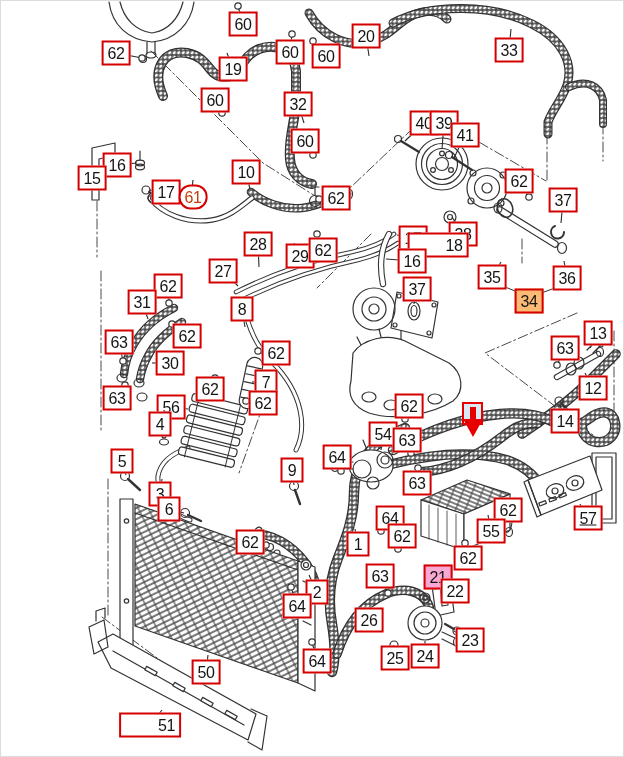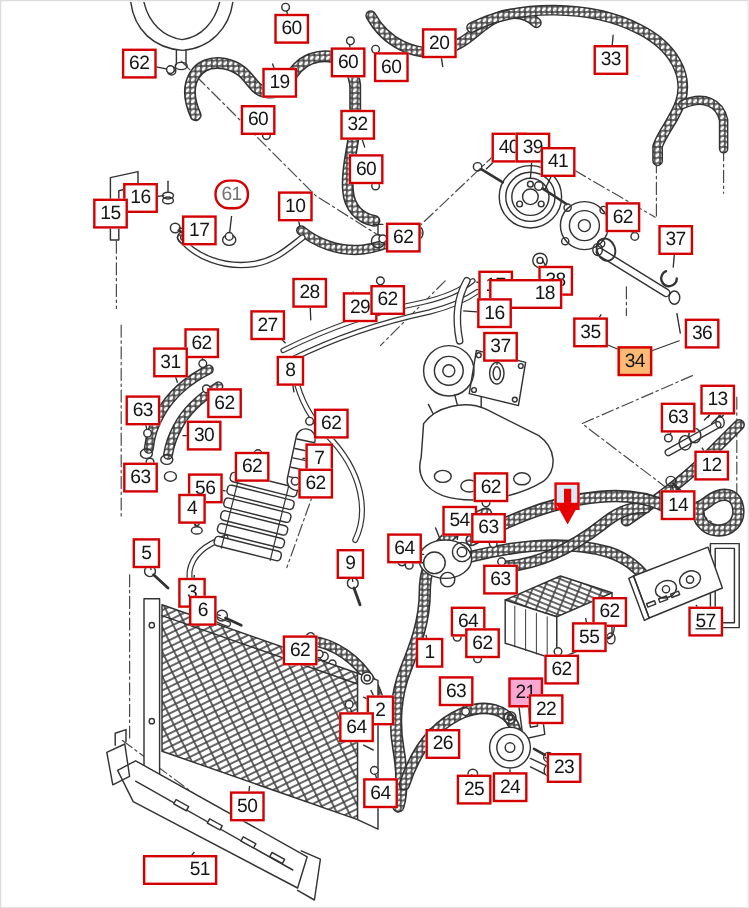--- a/index.html
+++ b/index.html
@@ -459,34 +459,34 @@
       <div class="callout" style="left: 508px; top: 49px; border-color: rgb(212, 0, 0); color: rgb(21, 21, 21); background: rgb(255, 255, 255);">33</div>
       <div class="callout" style="left: 214px; top: 99px; border-color: rgb(212, 0, 0); color: rgb(21, 21, 21); background: rgb(255, 255, 255);">60</div>
       <div class="callout" style="left: 297px; top: 103px; border-color: rgb(212, 0, 0); color: rgb(21, 21, 21); background: rgb(255, 255, 255);">32</div>
       <div class="callout" style="left: 304px; top: 140px; border-color: rgb(212, 0, 0); color: rgb(21, 21, 21); background: rgb(255, 255, 255);">60</div>
       <div class="callout" style="left: 423px; top: 122px; border-color: rgb(212, 0, 0); color: rgb(21, 21, 21); background: rgb(255, 255, 255);">40</div>
       <div class="callout" style="left: 443px; top: 122px; border-color: rgb(212, 0, 0); color: rgb(21, 21, 21); background: rgb(255, 255, 255);">39</div>
       <div class="callout" style="left: 464px; top: 134px; border-color: rgb(212, 0, 0); color: rgb(21, 21, 21); background: rgb(255, 255, 255);">41</div>
       <div class="callout" style="left: 116px; top: 164px; border-color: rgb(212, 0, 0); color: rgb(21, 21, 21); background: rgb(255, 255, 255);">16</div>
       <div class="callout" style="left: 91px; top: 177px; border-color: rgb(212, 0, 0); color: rgb(21, 21, 21); background: rgb(255, 255, 255);">15</div>
       <div class="callout" style="left: 165px; top: 191px; border-color: rgb(212, 0, 0); color: rgb(21, 21, 21); background: rgb(255, 255, 255);">17</div>
-      <div class="callout" style="left: 192px; top: 161px; border-color: rgb(212, 0, 0); color: #737373; background: rgb(255, 255, 255); border-radius: 12px;">61</div>
+      <div class="callout" style="left: 192px; top: 196px; border-color: rgb(212, 0, 0); color: #c2410c; background: rgb(255, 255, 255); border-radius: 12px;">61</div>
       <div class="callout" style="left: 245px; top: 171px; border-color: rgb(212, 0, 0); color: rgb(21, 21, 21); background: rgb(255, 255, 255); text-align: center;">10</div>
       <div class="callout" style="left: 335px; top: 197px; border-color: rgb(212, 0, 0); color: rgb(21, 21, 21); background: rgb(255, 255, 255);">62</div>
       <div class="callout" style="left: 518px; top: 180px; border-color: rgb(212, 0, 0); color: rgb(21, 21, 21); background: rgb(255, 255, 255);">62</div>
       <div class="callout" style="left: 562px; top: 199px; border-color: rgb(212, 0, 0); color: rgb(21, 21, 21); background: rgb(255, 255, 255);">37</div>
       <div class="callout" style="left: 462px; top: 233px; border-color: rgb(212, 0, 0); color: rgb(21, 21, 21); background: rgb(255, 255, 255);">38</div>
       <div class="callout" style="left: 257px; top: 243px; border-color: rgb(212, 0, 0); color: rgb(21, 21, 21); background: rgb(255, 255, 255);">28</div>
       <div class="callout" style="left: 299px; top: 255px; border-color: rgb(212, 0, 0); color: rgb(21, 21, 21); background: rgb(255, 255, 255);">29</div>
       <div class="callout" style="left: 322px; top: 249px; border-color: rgb(212, 0, 0); color: rgb(21, 21, 21); background: rgb(255, 255, 255);">62</div>
       <div class="callout" style="left: 412px; top: 237px; border-color: rgb(212, 0, 0); color: rgb(21, 21, 21); background: rgb(255, 255, 255);">17</div>
       <div class="callout" style="left: 437px; top: 244px; border-color: rgb(212, 0, 0); color: rgb(21, 21, 21); background: rgb(255, 255, 255); padding-left: 36px;">18</div>
       <div class="callout" style="left: 411px; top: 260px; border-color: rgb(212, 0, 0); color: rgb(21, 21, 21); background: rgb(255, 255, 255);">16</div>
       <div class="callout" style="left: 491px; top: 276px; border-color: rgb(212, 0, 0); color: rgb(21, 21, 21); background: rgb(255, 255, 255);">35</div>
-      <div class="callout" style="left: 584px; top: 277px; border-color: rgb(212, 0, 0); color: rgb(21, 21, 21); background: rgb(255, 255, 255); text-align: right;">36</div>
+      <div class="callout" style="left: 566px; top: 277px; border-color: rgb(212, 0, 0); color: rgb(21, 21, 21); background: rgb(255, 255, 255); text-align: right;">36</div>
       <div class="callout" style="left: 528px; top: 300px; border-color: rgb(212, 0, 0); color: rgb(21, 21, 21); background: #fdba74;">34</div>
       <div class="callout" style="left: 222px; top: 270px; border-color: rgb(212, 0, 0); color: rgb(21, 21, 21); background: rgb(255, 255, 255);">27</div>
       <div class="callout" style="left: 167px; top: 285px; border-color: rgb(212, 0, 0); color: rgb(21, 21, 21); background: rgb(255, 255, 255);">62</div>
       <div class="callout" style="left: 141px; top: 301px; border-color: rgb(212, 0, 0); color: rgb(21, 21, 21); background: rgb(255, 255, 255);">31</div>
       <div class="callout" style="left: 186px; top: 335px; border-color: rgb(212, 0, 0); color: rgb(21, 21, 21); background: rgb(255, 255, 255);">62</div>
       <div class="callout" style="left: 118px; top: 341px; border-color: rgb(212, 0, 0); color: rgb(21, 21, 21); background: rgb(255, 255, 255);">63</div>
       <div class="callout" style="left: 169px; top: 362px; border-color: rgb(212, 0, 0); color: rgb(21, 21, 21); background: rgb(255, 255, 255);">30</div>
       <div class="callout" style="left: 241px; top: 308px; border-color: rgb(212, 0, 0); color: rgb(21, 21, 21); background: rgb(255, 255, 255);">8</div>
       <div class="callout" style="left: 275px; top: 352px; border-color: rgb(212, 0, 0); color: rgb(21, 21, 21); background: rgb(255, 255, 255);">62</div>
       <div class="callout" style="left: 416px; top: 288px; border-color: rgb(212, 0, 0); color: rgb(21, 21, 21); background: rgb(255, 255, 255);">37</div>

